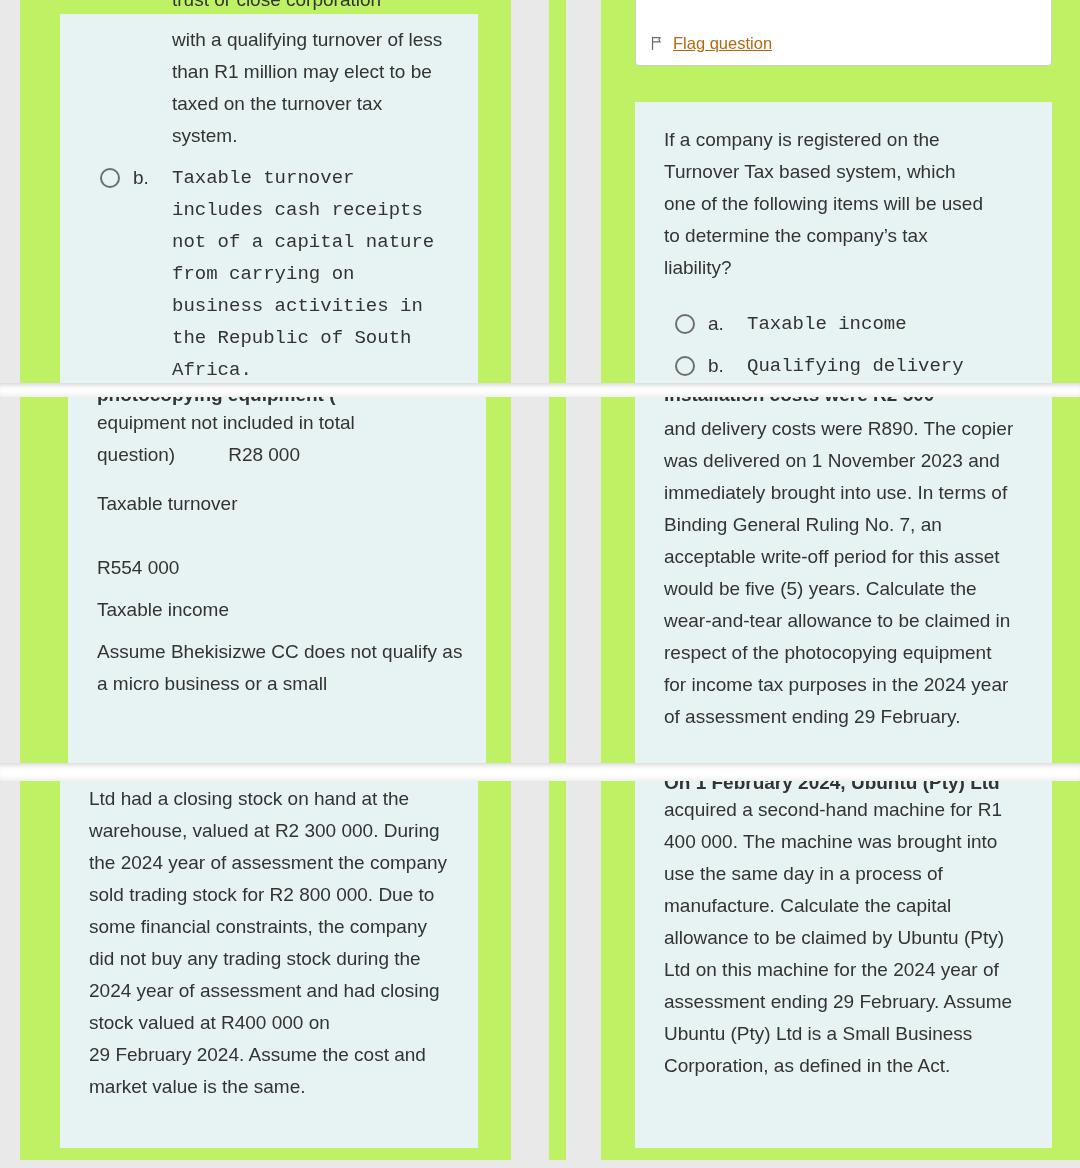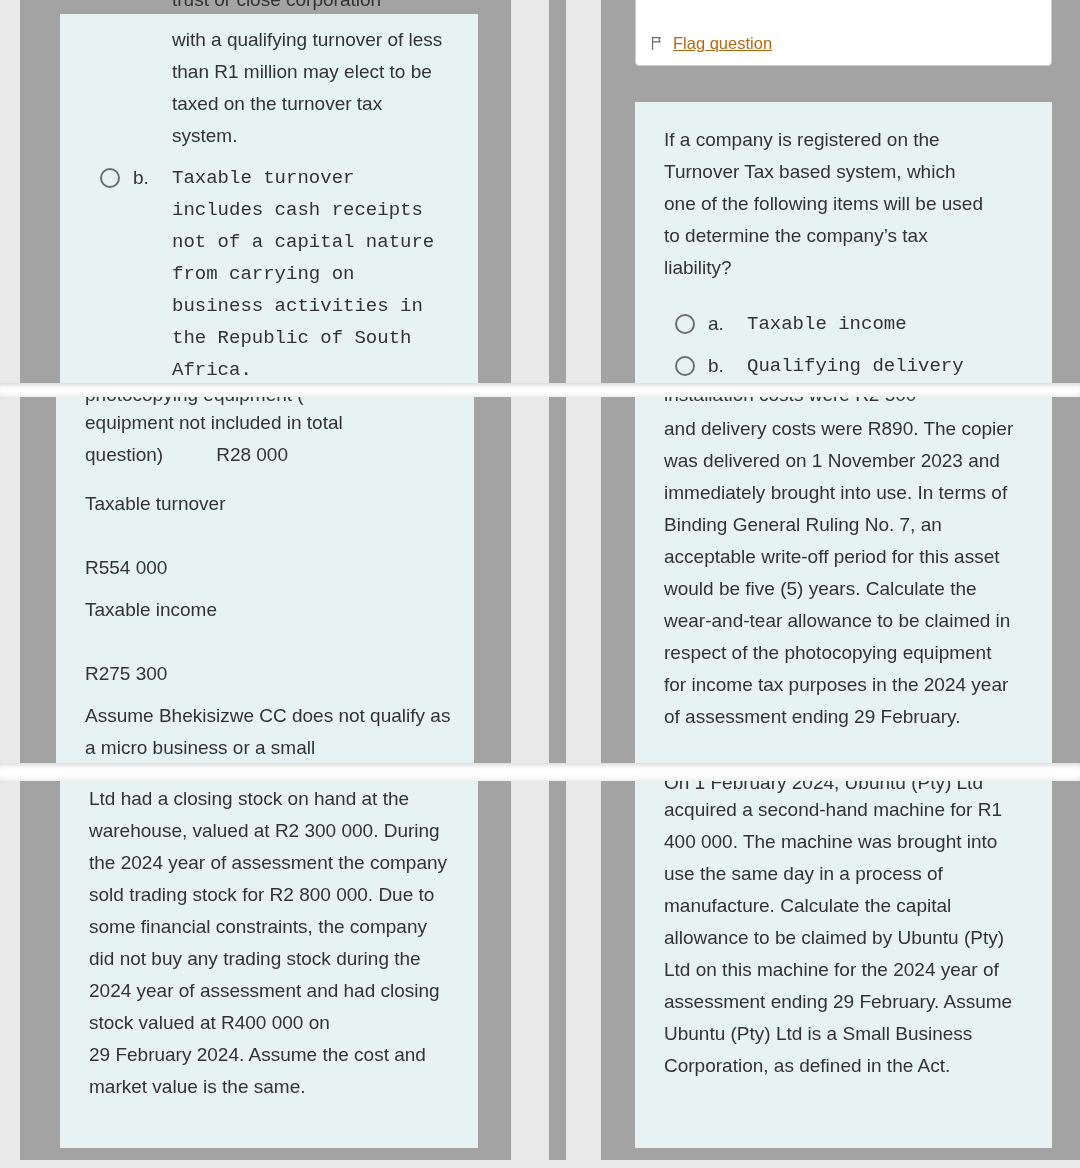--- a/index.html
+++ b/index.html
@@ -1,47 +1,47 @@
 <!DOCTYPE html>
 <html><head>
 <meta charset="utf-8">
 <style>
   * { margin:0; padding:0; box-sizing:border-box; }
   html,body { background:#ffffff; font-family:"Liberation Sans", sans-serif; }
   .page {
     position:relative; width:1080px; height:1168px; overflow:hidden;
-    background:#a3a3a3; color:#333333;
+    background:#bef264; color:#333333;
   }
   
   .strip { position:absolute; top:0; height:1160px; background:#e9e9e9; z-index:1; }
   .strip-left { left:0; width:20px; }
   .strip-m1 { left:511px; width:38px; }
   .strip-m2 { left:566px; width:35px; }
   .bottom-bar { position:absolute; left:0; top:1160px; width:1080px; height:8px; background:#e9e9e9; z-index:1; }
 
   
   .gap { position:absolute; left:0; width:1080px; background:#ffffff; z-index:3;
          box-shadow: inset 0 6px 6px -5px rgba(0,0,0,.22), inset 0 -6px 6px -5px rgba(0,0,0,.10); }
   .gap1 { top:383px; height:14px; }
   .gap2 { top:763px; height:18px; }
 
   .panel { position:absolute; background:#e7f3f3; z-index:2;
            font-size:19px; line-height:32px; color:#333333; overflow:hidden; }
   .b1-left  { left:60px;  top:14px;  width:418px; height:369px; }
   .b1-right { left:635px; top:102px; width:417px; height:281px; }
-  .b2-left  { left:56px;  top:397px; width:418px; height:366px; padding:10px 12px 0 29px; }
+  .b2-left  { left:68px;  top:397px; width:418px; height:366px; padding:10px 12px 0 29px; }
   .b2-right { left:635px; top:397px; width:417px; height:366px; padding:16px 28px 0 29px; }
   .b3-left  { left:60px;  top:781px; width:418px; height:367px; padding:2px 24px 0 29px; }
   .b3-right { left:635px; top:781px; width:417px; height:367px; padding:0 28px 0 29px; }
 
   
   .clip-frag { position:absolute; left:172px; top:0; width:300px; height:14px;
                overflow:hidden; z-index:2; font-size:19px; line-height:32px; color:#333; }
   .clip-frag > span { display:block; margin-top:-16px; }
-  .frag-in { position:absolute; left:29px; right:18px; top:0; height:8px; overflow:hidden; }
+  .frag-in { position:absolute; left:29px; right:18px; top:0; height:8px; overflow:hidden;font-weight:bold; }
   .frag-in > span { display:block; margin-top:-18px; }
   .frag-in.tall { height:13px; }
   .frag-in.tall > span { margin-top:-14px; }
 
   
   .flag-box { position:absolute; left:635px; top:-12px; width:417px; height:78px;
               background:#ffffff; border:1px solid #cccccc; border-radius:4px; z-index:2;
               display:flex; align-items:flex-end; padding:0 0 12px 13px; }
   .flag-link { display:flex; gap:7px; color:#b5690f;
                text-decoration:underline; font-size:16.5px; cursor:pointer; }
@@ -129,21 +129,20 @@
     <div class="frag-in">
       <span>photocopying equipment (</span>
     </div>
     <div>equipment not included in total</div>
     <div>
       <span>question)</span><span class="val">R28 000</span>
     </div>
     <div class="mt15">Taxable turnover</div>
     <div class="mt32">R554 000</div>
     <div class="mt10">Taxable income</div>
-    <div class="mt32">R275 300</div>
     <div class="mt10">Assume Bhekisizwe CC does not qualify as a micro business or a small</div>
   </div>
 
   <div class="panel b2-right">
     <div class="frag-in">
       <span>installation costs were R2 500</span>
     </div>
     <div class="para">and delivery costs were R890. The copier was delivered on 1 November 2023 and immediately brought into use. In terms of Binding General Ruling No. 7, an acceptable write-off period for this asset would be five (5) years. Calculate the wear-and-tear allowance to be claimed in respect of the photocopying equipment for income tax purposes in the 2024 year of assessment ending 29 February.</div>
   </div>
 

